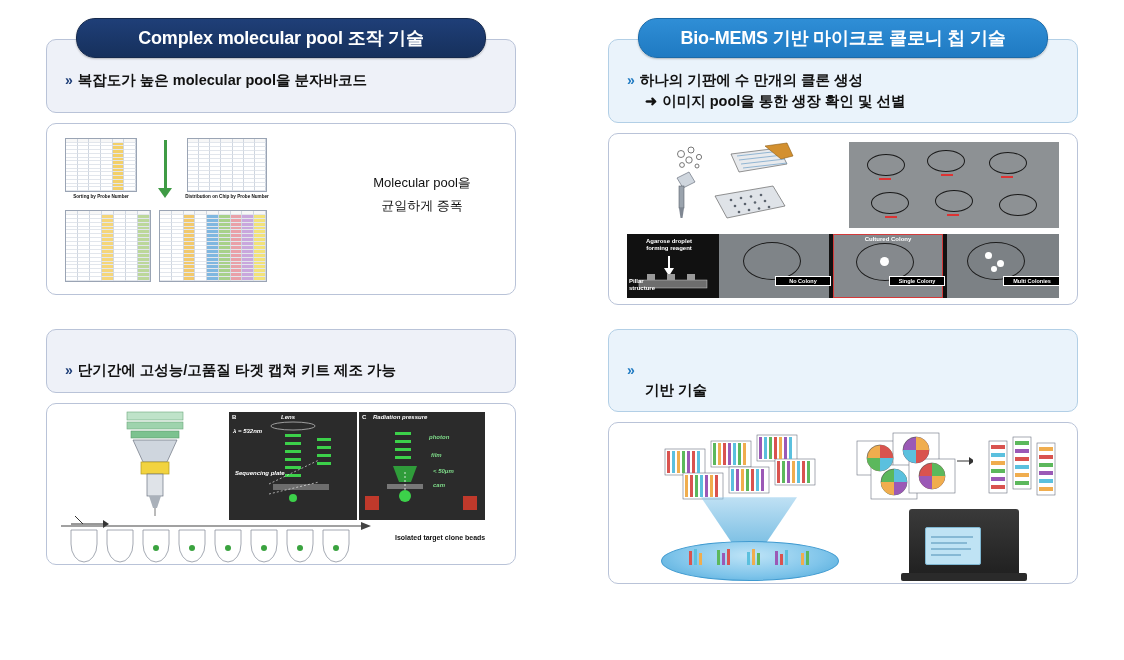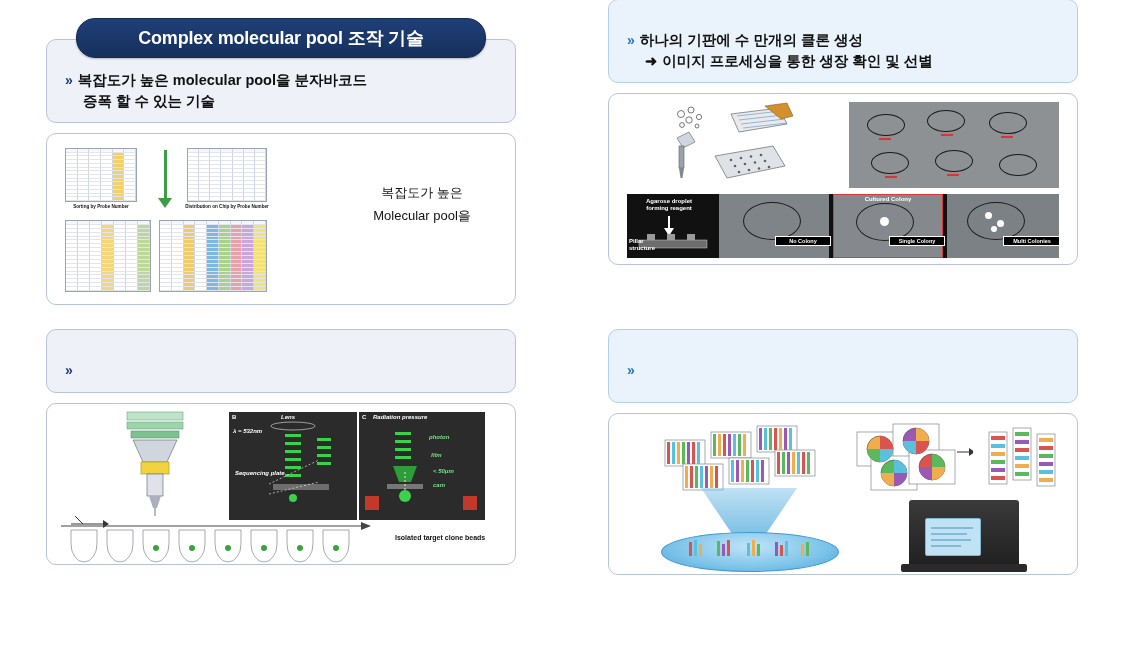--- a/index.html
+++ b/index.html
@@ -231,21 +231,20 @@
 
 <div class="grid">
 
   <div class="quad">
     <div class="pill dark">Complex molecular pool 조작 기술</div>
     <div class="desc">
       <div class="desc-line">
         <span class="chev">»</span>
         <span>복잡도가 높은 molecular pool을 분자바코드</span>
       </div>
-      <div class="desc-sub">증폭 할 수 있는 기술</div>
     </div>
     <div class="figure">
       <div class="fig-inner">
 
         <div class="tbl" style="left:18px; top:14px; width:70px; height:52px; grid-template-columns: repeat(6,1fr); grid-template-rows: repeat(14,1fr);">
           <div style="background:#f7f7f7"></div>
             <div style="background:#f7f7f7"></div>
             <div style="background:#f7f7f7"></div>
             <div style="background:#f7f7f7"></div>
             <div style="background:#f7f7f7"></div>
@@ -717,35 +716,36 @@
             <div style="background:#f2c96c"></div>
             <div></div>
             <div style="background:#7fb7e0"></div>
             <div style="background:#a8d18a"></div>
             <div style="background:#e9a0a8"></div>
             <div style="background:#c9a7dd"></div>
             <div style="background:#f2e27a"></div>
         </div>
 
         <div class="q1text">
-          <div>복잡도가 높은</div>
           <div>Molecular pool을</div>
+          <div>균일하게 증폭</div>
         </div>
       </div>
     </div>
   </div>
 
   <div class="quad">
+    <div class="pill blue">Bio-MEMS 기반 마이크로 콜로니 칩 기술</div>
     <div class="desc blue">
       <div class="desc-line">
         <span class="chev blue">»</span>
         <span>하나의 기판에 수 만개의 클론 생성</span>
       </div>
       <div class="desc-sub">
-        <span class="arrow">➜</span><span>이미지 프로세싱을 통한 생장 확인 및 선별</span>
+        <span class="arrow">➜</span><span>이미지 pool을 통한 생장 확인 및 선별</span>
       </div>
     </div>
     <div class="figure">
       <div class="fig-inner">
 
         <svg style="position:absolute;left:60px;top:8px;width:160px;height:88px;" viewBox="0 0 160 88">
           <g stroke="#555" fill="none" stroke-width="0.8">
             <circle cx="12" cy="12" r="3.5" fill="#fff"></circle>
             <circle cx="22" cy="8" r="3" fill="#fff"></circle>
             <circle cx="20" cy="18" r="3.2" fill="#fff"></circle>
@@ -845,20 +845,21 @@
           <div class="ag-label" style="left:206px; top:2px; width:110px;">Cultured Colony</div>
         </div>
       </div>
     </div>
   </div>
 
   <div class="quad">
     <div class="desc" style="min-height:64px;">
       <div class="desc-line">
         <span class="chev">»</span>
+        <span>단기간에 고성능/고품질 타겟 캡쳐 키트 제조 가능</span>
       </div>
     </div>
     <div class="figure" style="height:162px;">
       <div class="fig-inner">
 
         <svg style="position:absolute;left:58px;top:6px;width:120px;height:110px;" viewBox="0 0 120 110">
           <rect x="22" y="2" width="56" height="8" fill="#bfe3c9" stroke="#6ba87c" stroke-width="0.6"></rect>
           <rect x="22" y="12" width="56" height="7" fill="#9ed3ad" stroke="#6ba87c" stroke-width="0.6"></rect>
           <rect x="26" y="21" width="48" height="7" fill="#7cc28f" stroke="#5c9a6d" stroke-width="0.6"></rect>
           <polygon points="28,30 72,30 62,52 38,52" fill="#cfd6de" stroke="#6b7280" stroke-width="0.7"></polygon>
@@ -958,20 +959,21 @@
         </div>
       </div>
     </div>
   </div>
 
   <div class="quad">
     <div class="desc blue">
       <div class="desc-line">
         <span class="chev blue">»</span>
       </div>
+      <div class="desc-sub">기반 기술</div>
     </div>
     <div class="figure" style="height:162px;">
       <div class="fig-inner">
 
         <svg style="position:absolute;left:46px;top:6px;width:180px;height:78px;" viewBox="0 0 180 78">
           <g stroke="#6b7280" stroke-width="0.6">
             <rect x="10" y="20" width="40" height="26" fill="#fff"></rect>
             <rect x="56" y="12" width="40" height="26" fill="#fff"></rect>
             <rect x="102" y="6" width="40" height="26" fill="#fff"></rect>
             <rect x="28" y="44" width="40" height="26" fill="#fff"></rect>

